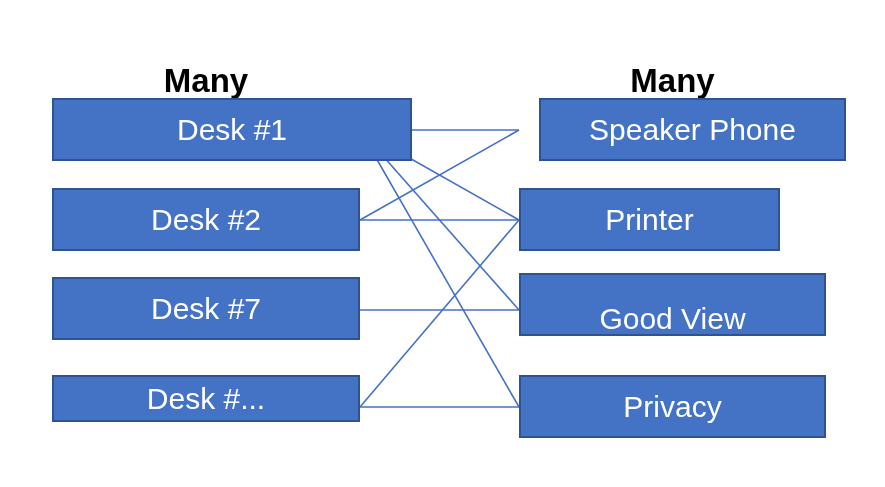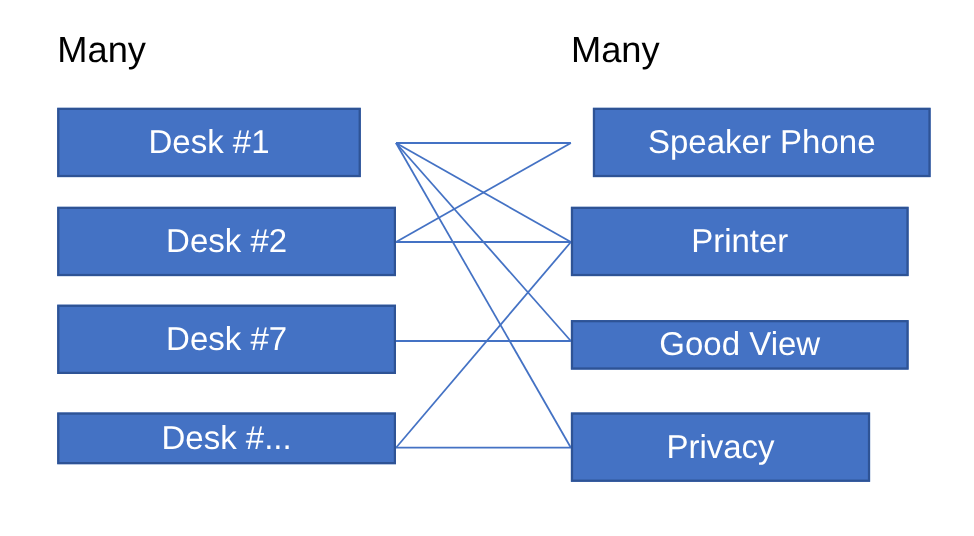--- a/index.html
+++ b/index.html
@@ -15,23 +15,24 @@
     width: 885px;
     height: 487px;
     background: #ffffff;
     overflow: hidden;
   }
   .col-header {
     position: absolute;
     font-size: 33px;
     line-height: 33px;
     color: #000000;
-    text-align: left;
+    text-align: center;
     white-space: nowrap;
-    font-weight: 400;
+    font-weight: 700;
+    margin-top: 36px;
   }
   #header-left  { left: 52px;  top: 28px; width: 308px; }
   #header-right { left: 519px; top: 28px; width: 307px; }
 
   .node-box {
     position: absolute;
     box-sizing: border-box;
     height: 63px;
     background: #4472C4;
     border: 2px solid #2E5395;
@@ -78,41 +79,41 @@
       <line x1="360" y1="130" x2="519" y2="310" stroke="#4472C4"></line>
       <line x1="360" y1="130" x2="519" y2="407" stroke="#4472C4"></line>
       <line x1="360" y1="220" x2="519" y2="130" stroke="#4472C4"></line>
       <line x1="360" y1="220" x2="519" y2="220" stroke="#4472C4"></line>
       <line x1="360" y1="310" x2="519" y2="310" stroke="#4472C4"></line>
       <line x1="360" y1="407" x2="519" y2="220" stroke="#4472C4"></line>
       <line x1="360" y1="407" x2="519" y2="407" stroke="#4472C4"></line>
     </svg>
 
   <div id="left-nodes">
-      <div class="node-box left-col" style="left: 52px; top: 98px; width: 276px; height: 63px;">
+      <div class="node-box left-col" style="left: 52px; top: 98px; width: 360px; height: 63px;">
         <span class="node-label">Desk #1</span>
       </div>
       <div class="node-box left-col" style="left: 52px; top: 188px; width: 308px; height: 63px;">
         <span class="node-label">Desk #2</span>
       </div>
       <div class="node-box left-col" style="left: 52px; top: 277px; width: 308px; height: 63px;">
         <span class="node-label">Desk #7</span>
       </div>
       <div class="node-box left-col" style="left: 52px; top: 375px; width: 308px; height: 47px;">
         <span class="node-label">Desk #...</span>
       </div>
     </div>
   <div id="right-nodes">
       <div class="node-box right-col" style="left: 519px; top: 98px; width: 307px; height: 63px; margin-left: 20px;">
         <span class="node-label">Speaker Phone</span>
       </div>
-      <div class="node-box right-col" style="left: 519px; top: 188px; width: 307px; height: 63px;">
+      <div class="node-box right-col" style="left: 519px; top: 188px; width: 261px; height: 63px;">
         <span class="node-label">Printer</span>
       </div>
-      <div class="node-box right-col" style="left: 519px; top: 291px; width: 307px; height: 45px;">
+      <div class="node-box right-col" style="left: 519px; top: 273px; width: 307px; height: 63px; align-items: flex-end;">
         <span class="node-label">Good View</span>
       </div>
-      <div class="node-box right-col" style="left: 519px; top: 375px; width: 272px; height: 63px;">
+      <div class="node-box right-col" style="left: 519px; top: 375px; width: 307px; height: 63px;">
         <span class="node-label">Privacy</span>
       </div>
     </div>
 
 </div>
 
 </body></html>

